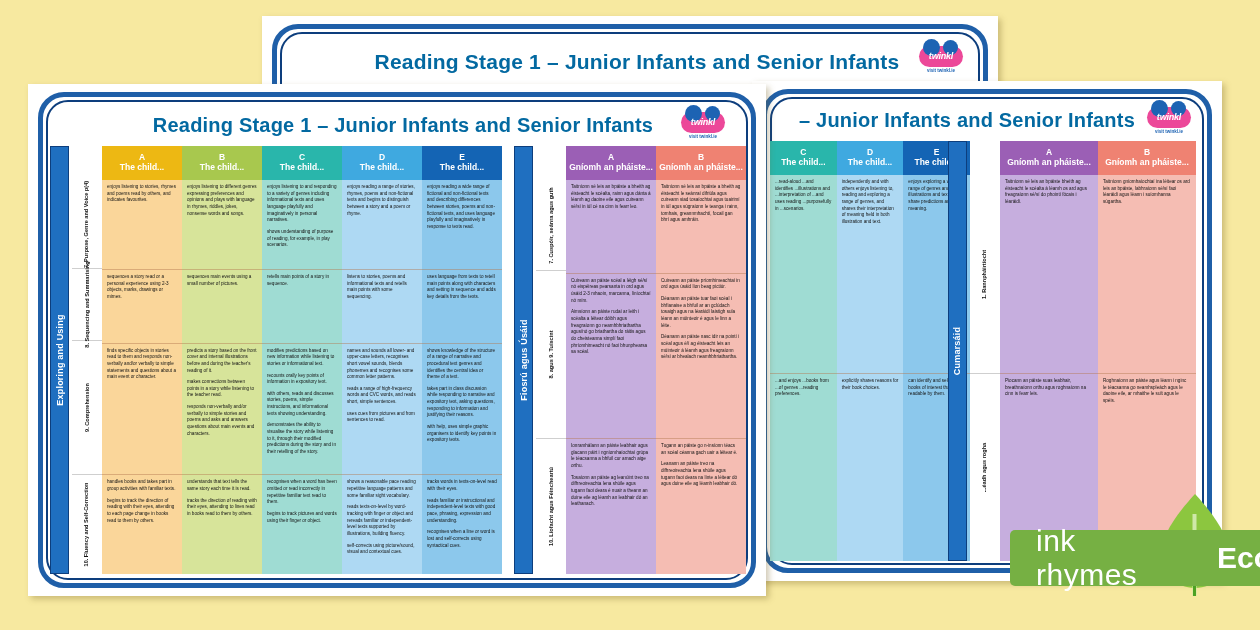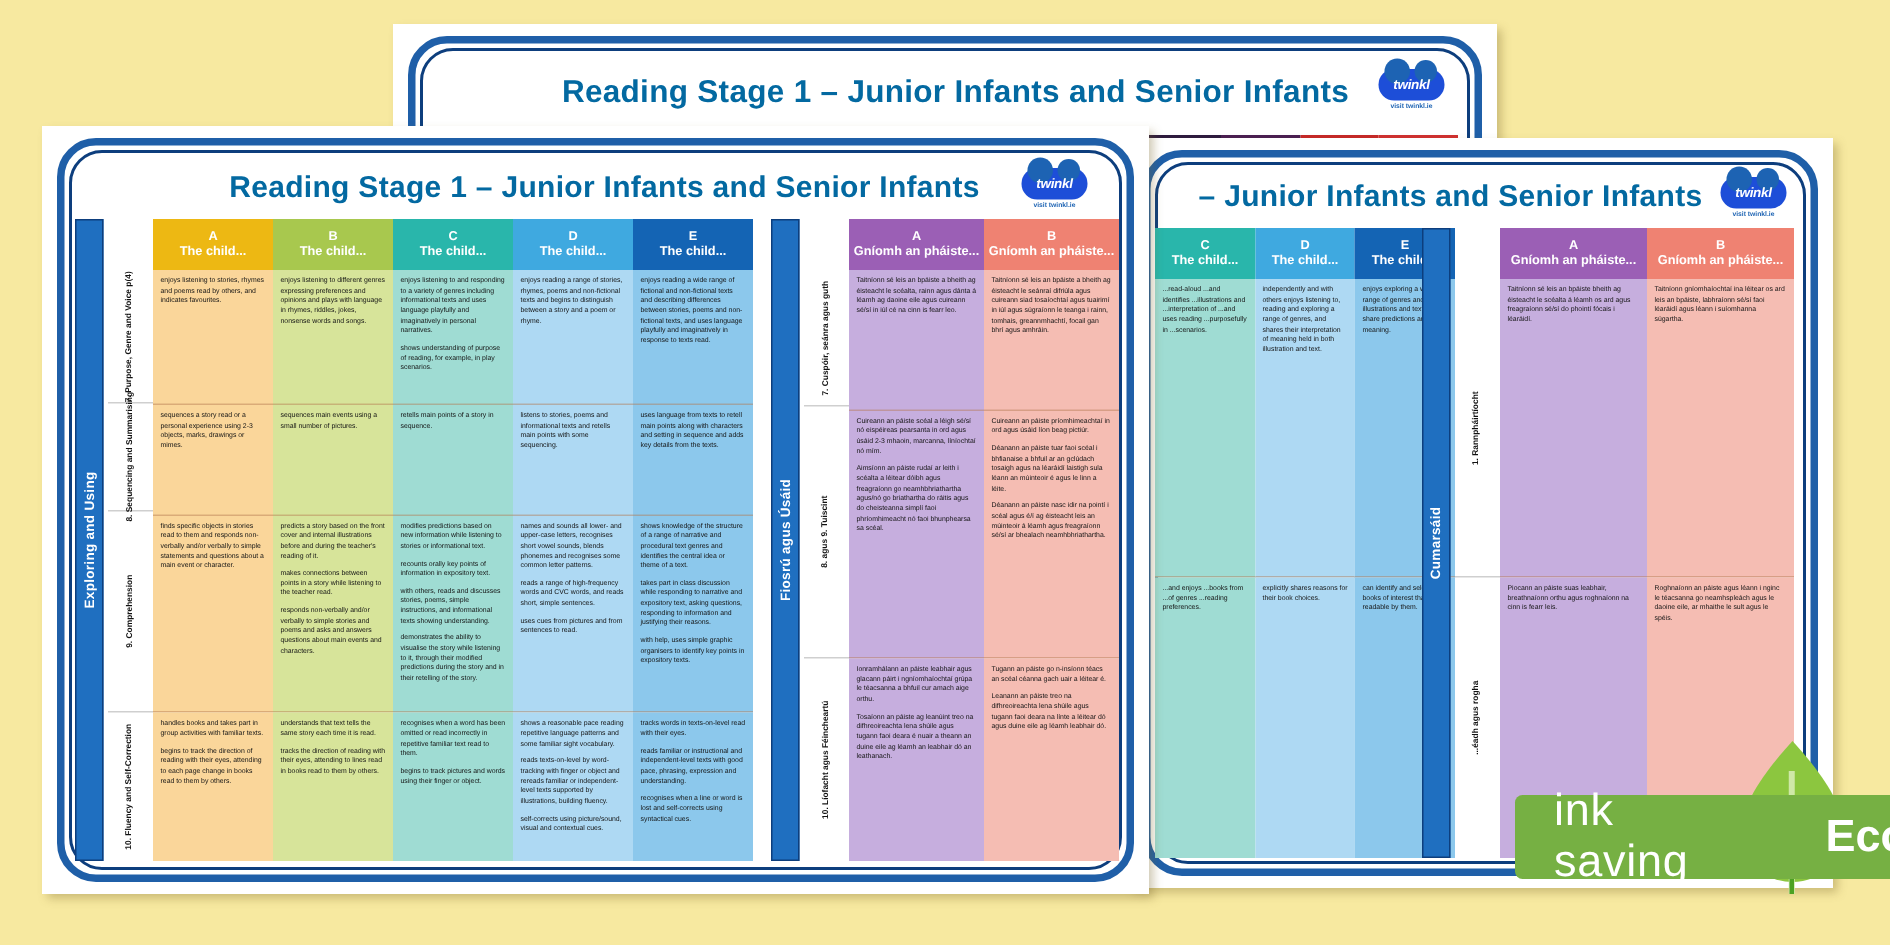--- a/index.html
+++ b/index.html
@@ -38,39 +38,39 @@
   .ptitle{
     color:#0369a1;font-weight:bold;letter-spacing:.2px;white-space:nowrap;
   }
   #poster-back .ptitle{font-size:21px;}
   .colorstrip{
     position:absolute;left:26px;right:26px;top:74px;height:6px;display:flex;
   }
   .colorstrip div{flex:1;}
 
   
-  #poster-right{ left:752px; top:92px; width:470px; height:500px; z-index:2;}
+  #poster-right{ left:752px; top:81px; width:470px; height:500px; z-index:2;}
   #poster-right .ptitle{font-size:20px;}
 
   
   #poster-main{ left:28px; top:84px; width:738px; height:512px; z-index:3;}
   #poster-main .ptitle{font-size:20px;}
 
   .title-bar{
     position:absolute;left:34px;right:22px;top:22px;height:38px;
     display:flex;align-items:center;justify-content:center;
   }
 
   
   .twinkl{
     position:absolute;width:46px;height:30px;
     display:flex;flex-direction:column;align-items:center;justify-content:center;
   }
   .twinkl .cloud{
-    width:44px;height:21px;background:#1d4ed8;border-radius:12px;position:relative;
+    width:44px;height:21px;background:#ec4899;border-radius:12px;position:relative;
     display:flex;align-items:center;justify-content:center;
   }
   .twinkl .cloud::before{
     content:"";position:absolute;width:17px;height:17px;border-radius:50%;
     background:#1d63b3;left:4px;top:-7px;
   }
   .twinkl .cloud::after{
     content:"";position:absolute;width:15px;height:15px;border-radius:50%;
     background:#1d63b3;right:5px;top:-6px;
   }
@@ -463,15 +463,15 @@
       </div>
     </div>
 </div>
 
 <svg id="leaf" viewBox="0 0 72 104">
   <path d="M36 2 C58 26 70 46 70 62 C70 82 55 96 36 96 C17 96 2 82 2 62 C2 46 14 26 36 2 Z" fill="#8cc63f"></path>
   <rect x="33.5" y="22" width="4" height="82" fill="#cfe8a8"></rect>
   <rect x="34" y="90" width="3" height="14" fill="#4ca223"></rect>
 </svg>
 <div id="eco-badge">
-  <span class="ink">ink saving</span>
+  <span class="ink">ink rhymes</span>
   <span class="eco">Eco</span>
 </div>
 
 </body></html>

